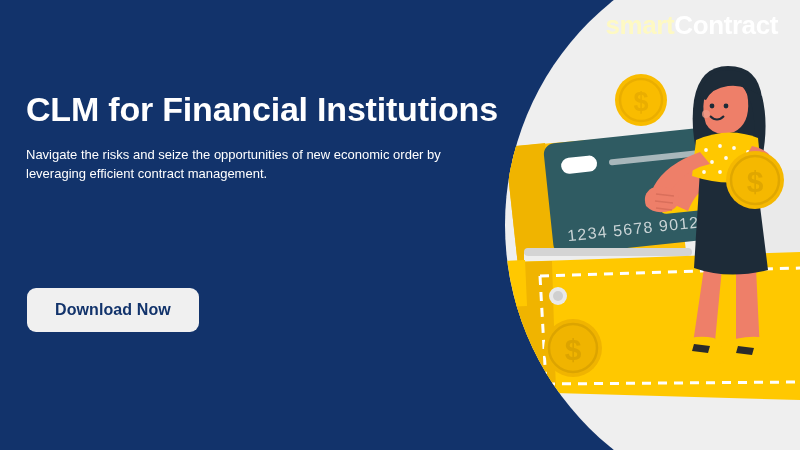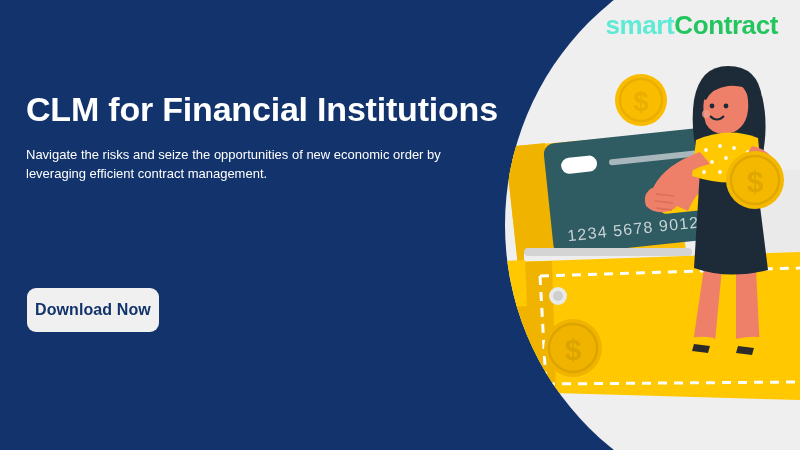--- a/index.html
+++ b/index.html
@@ -33,35 +33,35 @@
     letter-spacing:-0.2px;margin:0 0 18px 0;line-height:1.05;
     white-space:nowrap;
   }
   .subcopy{
     color:#ffffff;font-size:13px;font-weight:normal;
     line-height:1.45;margin:0;max-width:462px;
   }
   .cta{
     position:absolute;left:27px;top:288px;
     display:inline-flex;align-items:center;justify-content:center;
-    padding:0 8px;height:44px;
+    padding:0 28px;height:44px;
     background:#f0f0f0;color:#12336b;
     border:none;border-radius:9px;
     font-family:"Liberation Sans","DejaVu Sans",sans-serif;
     font-size:16px;font-weight:bold;letter-spacing:.1px;
     cursor:pointer;
   }
   
   .logo{
     position:absolute;right:22px;top:12px;
     font-size:26px;font-weight:bold;letter-spacing:-.4px;
     line-height:1;white-space:nowrap;
   }
-  .logo .l1{color:#5eead4;}
-  .logo .l2{color:#22c55e;}
+  .logo .l1{color:#fef9c3;}
+  .logo .l2{color:#ffffff;}
   
   .illus{position:absolute;left:0;top:0;width:800px;height:450px;}
   .illus svg{display:block;}
 </style>
 </head>
 <body>
 
 <div class="banner">
 
   <div class="circle-bg"></div>

